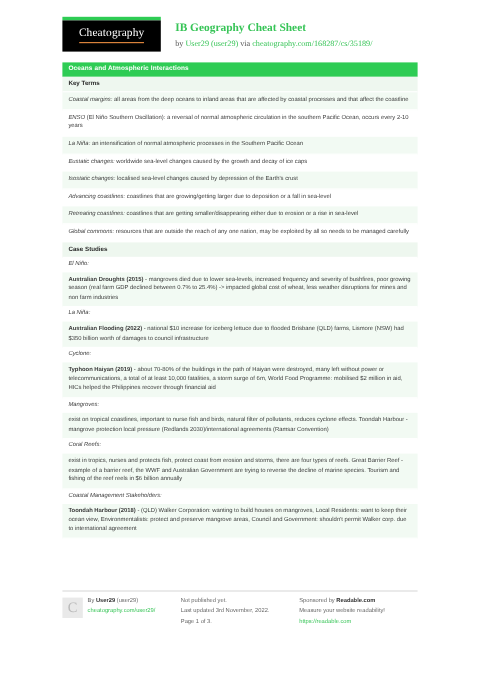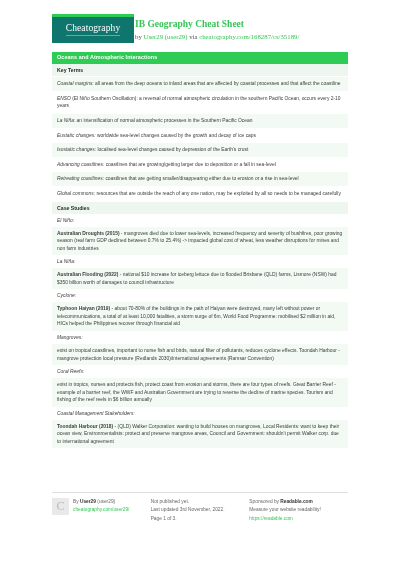--- a/index.html
+++ b/index.html
@@ -31,37 +31,37 @@
   .logo-block {
     width: 82px;
     flex: 0 0 82px;
   }
   .logo-bar {
     height: 3px;
     background: #2ecc54;
     width: 82px;
   }
   .logo-box {
-    background: #0f766e;
+    background: #000000;
     height: 26px;
     display: flex;
     align-items: center;
     justify-content: center;
   }
   .logo-text {
     color: #ffffff;
     font-family: "Liberation Serif", serif;
     font-size: 9.5px;
     letter-spacing: 0.1px;
     border-bottom: 1px solid #d9823b;
     padding-bottom: 1px;
     line-height: 1;
   }
   .title-block {
-    padding-left: 1px;
+    padding-left: 12px;
     padding-top: 5px;
   }
   .sheet-title {
     color: #37c457;
     font-family: "Liberation Serif", serif;
     font-size: 9.5px;
     font-weight: bold;
     line-height: 1.25;
     margin: 0;
   }

